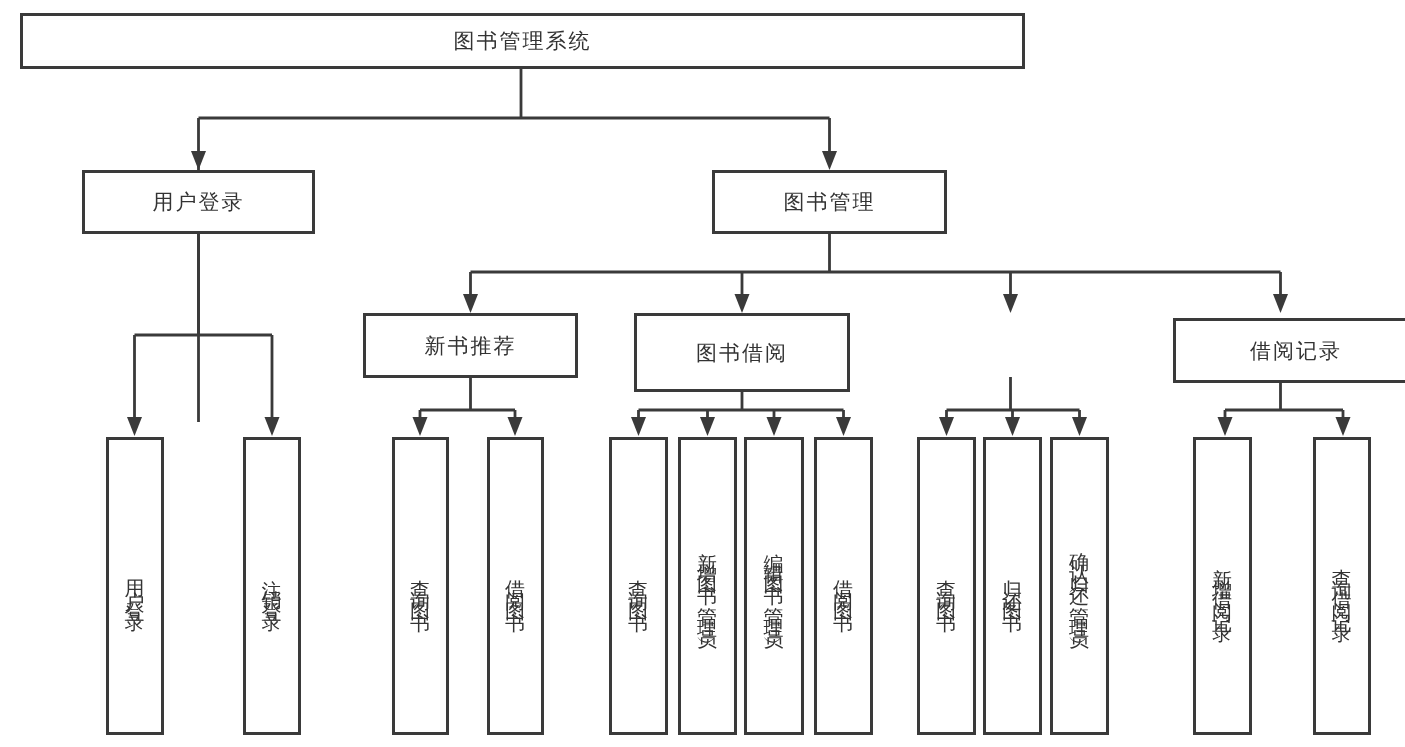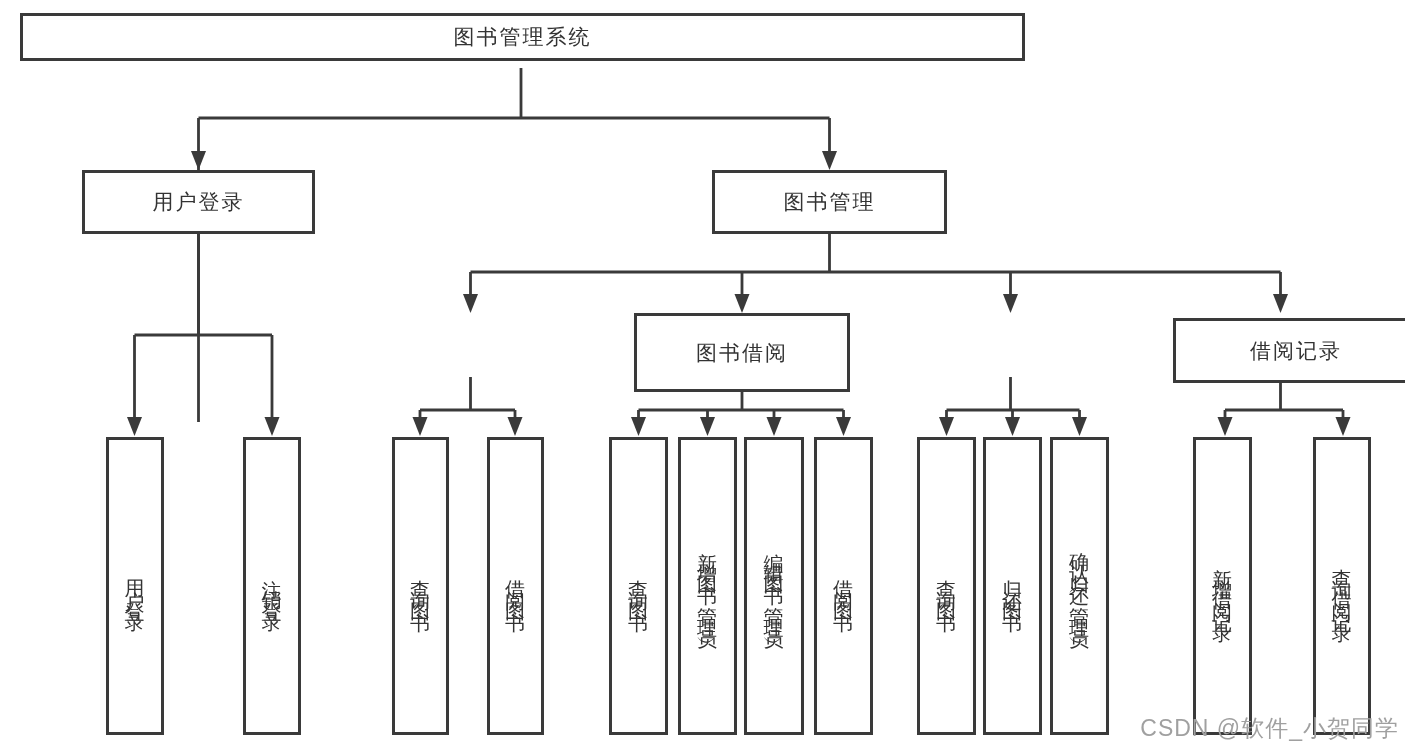--- a/index.html
+++ b/index.html
@@ -82,31 +82,34 @@
       <polygon points="766.5,417 781.5,417 774,436"></polygon>
       <polygon points="836,417 851,417 843.5,436"></polygon>
       <polygon points="939,417 954,417 946.5,436"></polygon>
       <polygon points="1005,417 1020,417 1012.5,436"></polygon>
       <polygon points="1072,417 1087,417 1079.5,436"></polygon>
       <polygon points="1217.5,417 1232.5,417 1225,436"></polygon>
       <polygon points="1335.5,417 1350.5,417 1343,436"></polygon>
     </g>
   </svg>
 
-  <div class="box hbox" style="left:20px;top:13px;width:1005px;height:48px;">
+  <div class="box hbox" style="left:20px;top:13px;width:1005px;height:56px;">
     <span class="label">图书管理系统</span>
   </div>
 
   <div class="box hbox" style="left:82px;top:170px;width:233px;height:64px;">
     <span class="label">用户登录</span>
   </div>
   <div class="box hbox" style="left:712px;top:170px;width:235px;height:64px;">
     <span class="label">图书管理</span>
   </div>
 
+  <div class="box hbox" style="left:363px;top:313px;width:215px;height:65px;">
+    <span class="label">新书推荐</span>
+  </div>
   <div class="box hbox" style="left:634px;top:313px;width:216px;height:79px;">
     <span class="label">图书借阅</span>
   </div>
   <div class="box hbox" style="left:1173px;top:318px;width:246px;height:65px;">
     <span class="label">借阅记录</span>
   </div>
 
   <div class="box vbox" style="left:106px;width:58px;">
     <span class="label">用户登录</span>
   </div>
@@ -144,15 +147,14 @@
     <span class="label">确认归还（管理员）</span>
   </div>
 
   <div class="box vbox" style="left:1193px;width:59px;">
     <span class="label">新增借阅记录</span>
   </div>
   <div class="box vbox" style="left:1313px;width:58px;">
     <span class="label">查询借阅记录</span>
   </div>
 
-  <div class="watermark">CSDN @软件_小贺同学</div>
 
 </div>
 
 </body></html>

